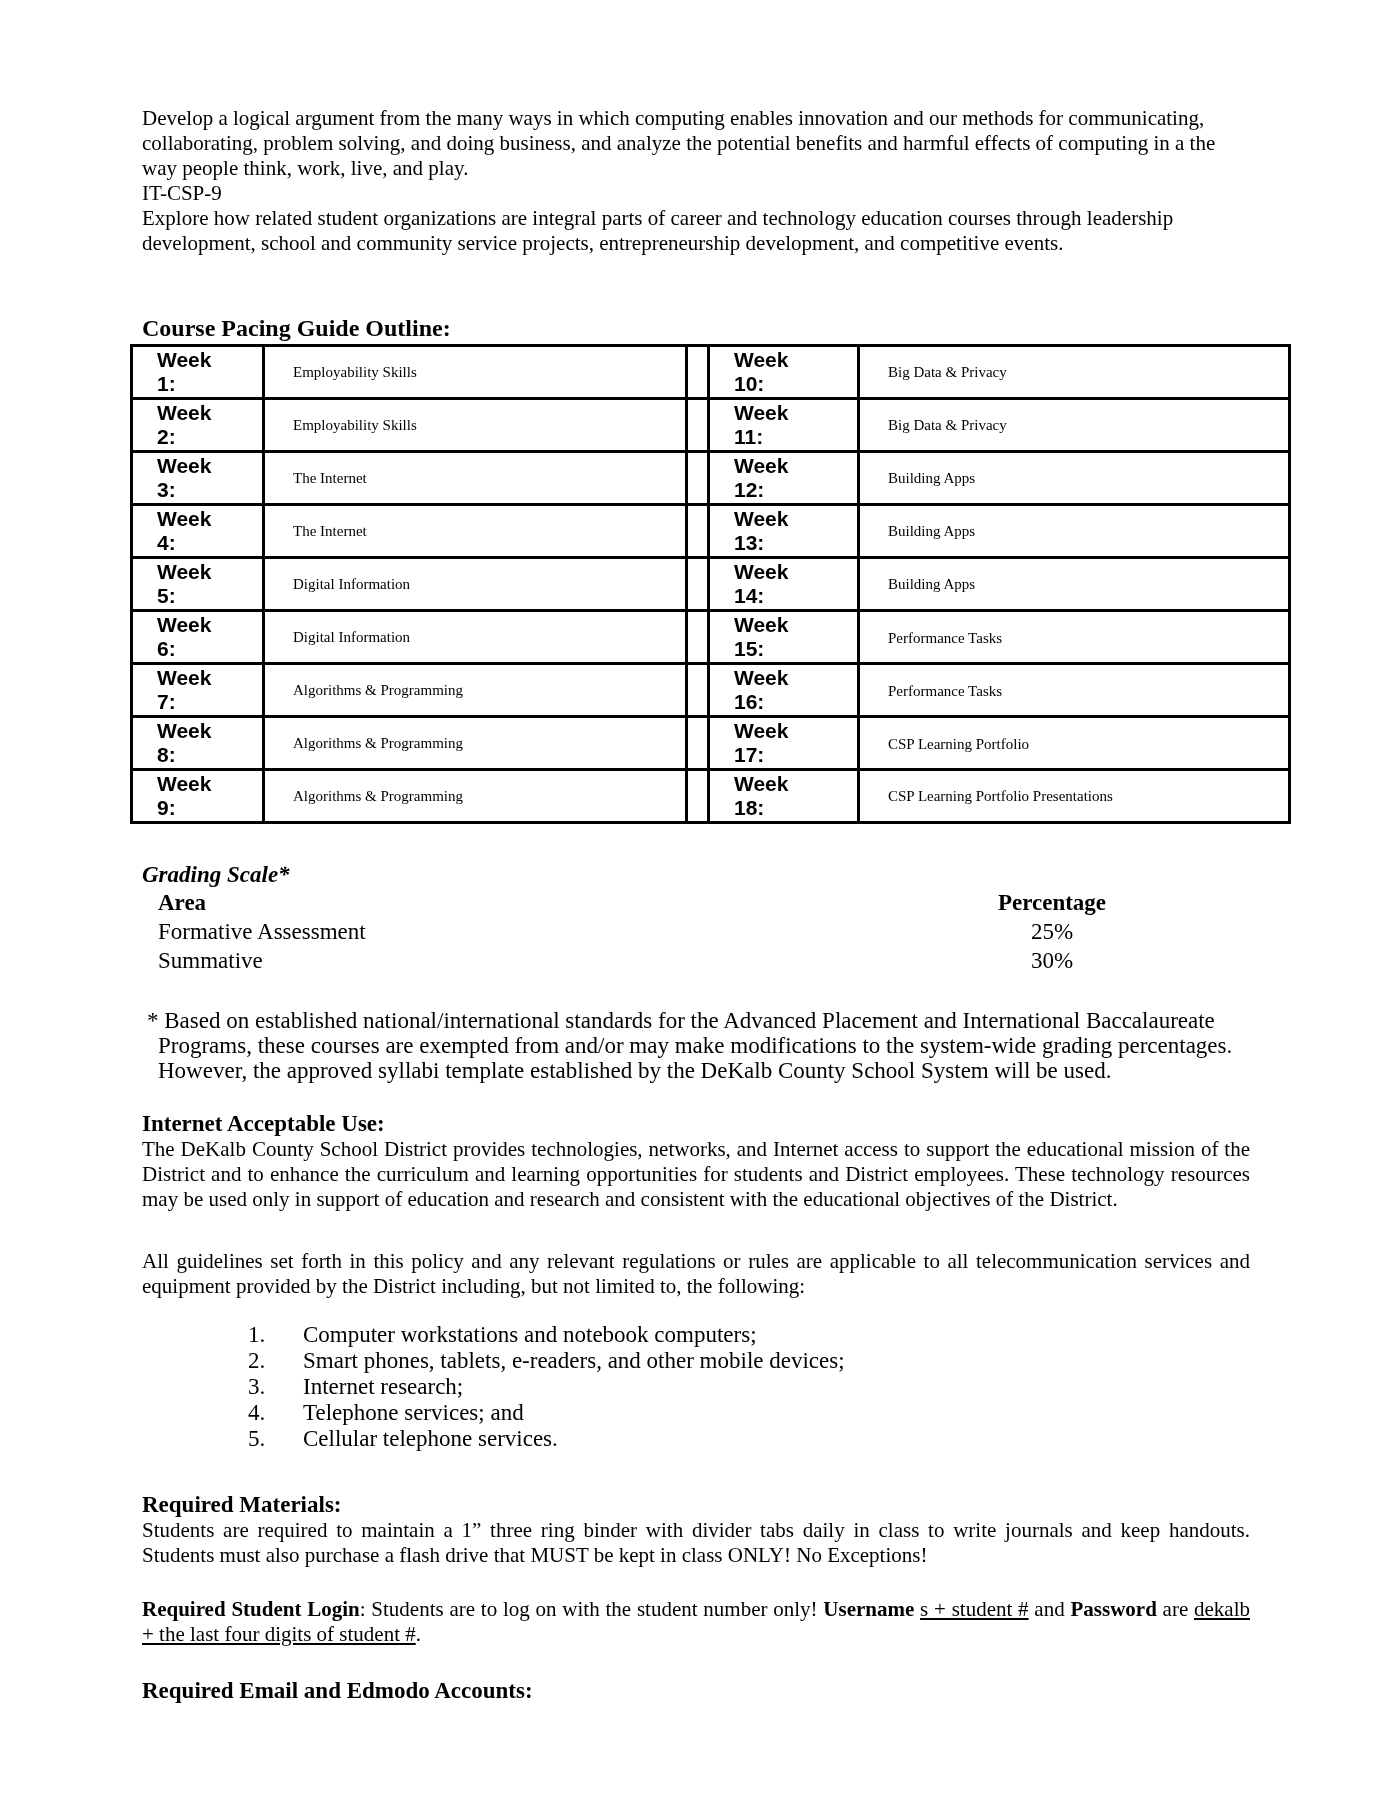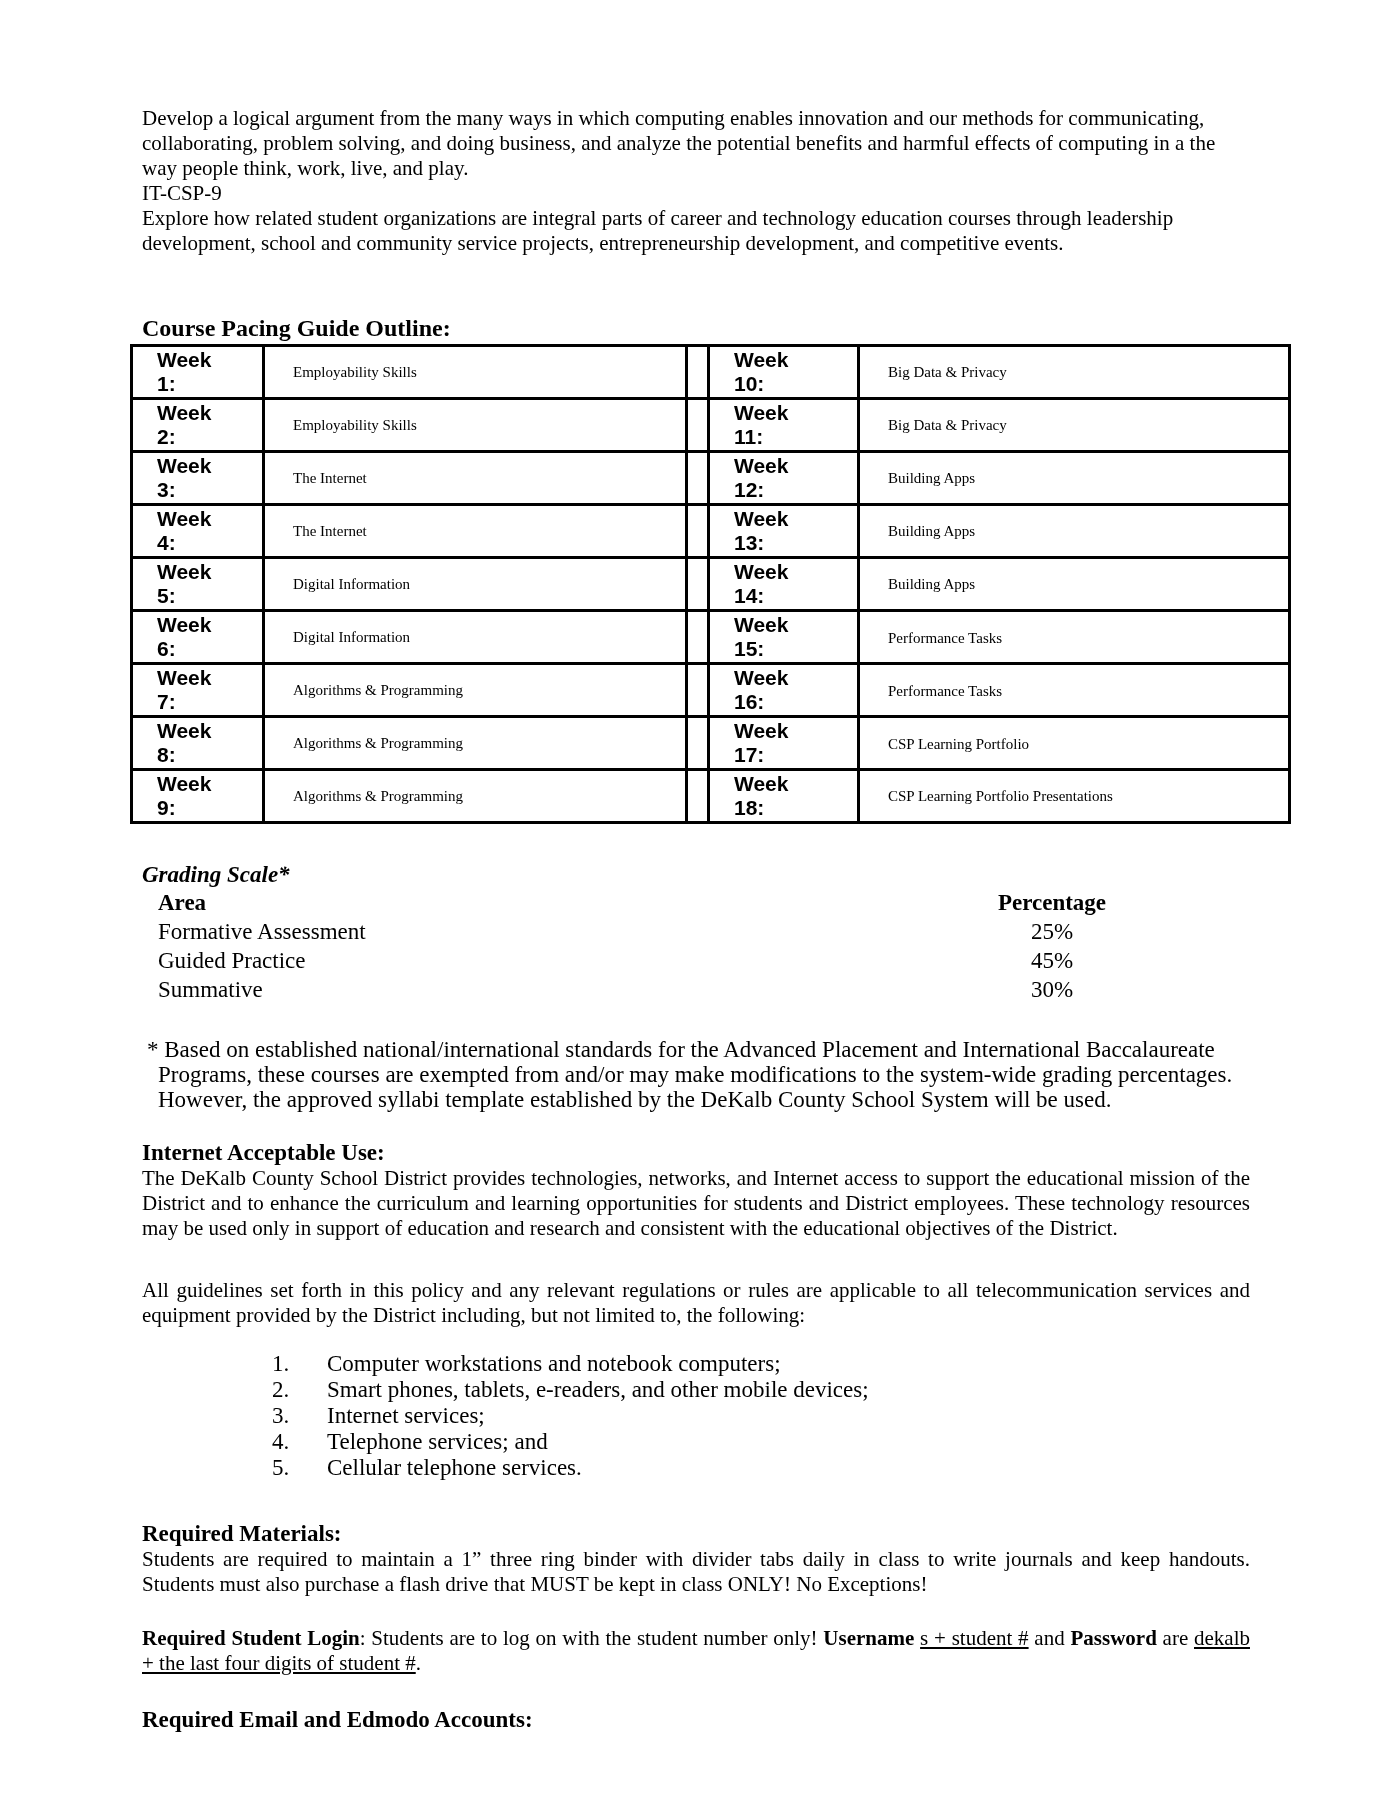--- a/index.html
+++ b/index.html
@@ -29,21 +29,21 @@
   .grading-row{position:relative;font-size:23px;line-height:29px;padding-left:16px;}
   .grading-row.hdr{font-weight:bold;}
   .grading-row .pct{position:absolute;left:810px;top:0;width:200px;text-align:center;}
   .footnote{margin-top:33px;padding-left:16px;text-indent:-11px;font-size:23px;line-height:25px;}
 
   
   .sec-heading{font-weight:bold;font-size:23px;line-height:26px;}
   .mt-iau{margin-top:28px;}
   .mt-guidelines{margin-top:37px;}
   .device-list{margin-top:23px;margin-left:106px;}
-  .device-item{font-size:23px;line-height:26px;margin-left:24px;}
+  .device-item{font-size:23px;line-height:26px;}
   .device-item .num{display:inline-block;width:55px;}
   .mt-materials{margin-top:40px;}
   .mt-login{margin-top:29px;}
   .mt-email{margin-top:31px;}
   .seg-b{font-weight:bold;}
   .seg-u{text-decoration:underline;}
 </style>
 </head>
 <body>
 
@@ -149,36 +149,35 @@
   </table>
 
   <div class="grading-heading">Grading Scale*</div>
   <div>
     <div class="grading-row hdr">
       <span>Area</span>
       <span class="pct">Percentage</span>
     </div>
     <div id="grading-rows">
         <div class="grading-row"><span>Formative Assessment</span><span class="pct">25%</span></div>
-        <div class="grading-row"><span>Guided Practice</span><span class="pct">45%</span></div>
         <div class="grading-row"><span>Summative</span><span class="pct">30%</span></div>
       </div>
   </div>
 
   <div class="footnote">* Based on established national/international standards for the Advanced Placement and International Baccalaureate Programs, these courses are exempted from and/or may make modifications to the system-wide grading percentages. However, the approved syllabi template established by the DeKalb County School System will be used.</div>
 
   <div class="sec-heading mt-iau">Internet Acceptable Use:</div>
   <p class="just">The DeKalb County School District provides technologies, networks, and Internet access to support the educational mission of the District and to enhance the curriculum and learning opportunities for students and District employees.  These technology resources may be used only in support of education and research and consistent with the educational objectives of the District.</p>
 
   <p class="just mt-guidelines">All guidelines set forth in this policy and any relevant regulations or rules are applicable to all telecommunication services and equipment provided by the District including, but not limited to, the following:</p>
 
   <div class="device-list" id="device-list">
       <div class="device-item"><span class="num">1.</span><span>Computer workstations and notebook computers;</span></div>
       <div class="device-item"><span class="num">2.</span><span>Smart phones, tablets, e-readers, and other mobile devices;</span></div>
-      <div class="device-item"><span class="num">3.</span><span>Internet services;</span></div>
+      <div class="device-item"><span class="num">3.</span><span>Internet research;</span></div>
       <div class="device-item"><span class="num">4.</span><span>Telephone services; and</span></div>
       <div class="device-item"><span class="num">5.</span><span>Cellular telephone services.</span></div>
     </div>
 
   <div class="sec-heading mt-materials">Required Materials:</div>
   <p class="just">Students are required to maintain a 1” three ring binder with divider tabs daily in class to write journals and keep handouts. Students must also purchase a flash drive that MUST be kept in class ONLY!  No Exceptions!</p>
 
   <p class="just mt-login" id="login-paragraph"><span class="seg-b ">Required Student Login</span><span class="">:  Students are to log on with the student number only! </span><span class="seg-b ">Username </span><span class="seg-u">s + student #</span><span class=""> and </span><span class="seg-b ">Password</span><span class=""> are </span><span class="seg-u">dekalb + the last four digits of student #</span><span class="">.</span></p>
 
   <div class="sec-heading mt-email">Required Email and Edmodo Accounts:</div>

